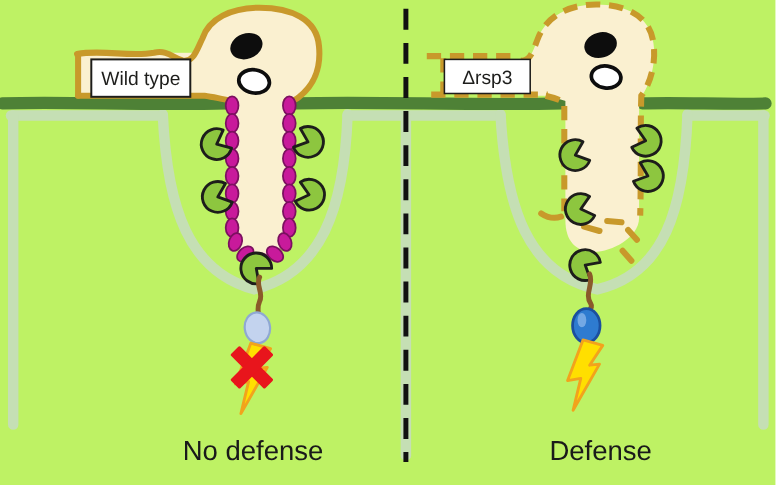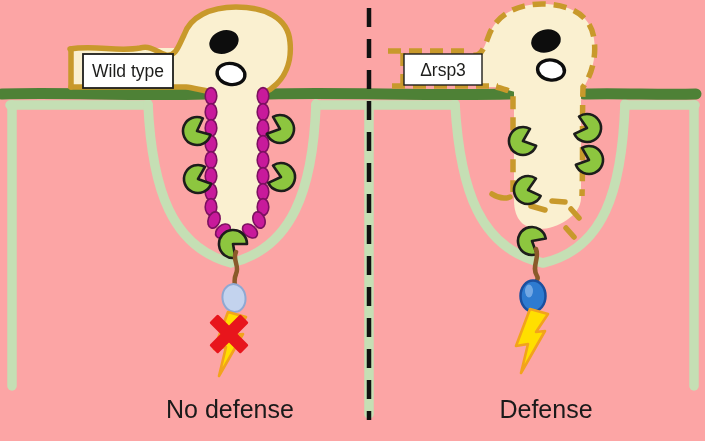--- a/index.html
+++ b/index.html
@@ -1,17 +1,17 @@
 <!DOCTYPE html>
 <html><head>
 <meta charset="utf-8">
 <style>
   html,body{margin:0;padding:0;background:#ffffff;}
   .figure-wrap{
-    width:705px;height:441px;background:#fca5a5;position:relative;
+    width:705px;height:441px;background:#bef264;position:relative;
     font-family:"Liberation Sans", sans-serif;overflow:hidden;
   }
   svg{display:block;}
   text{font-family:"Liberation Sans", sans-serif;}
   .label-text{font-size:17.5px;fill:#1d1d1b;}
   .caption-text{font-size:25px;fill:#1a1a1a;}
 </style>
 </head>
 <body>
 

